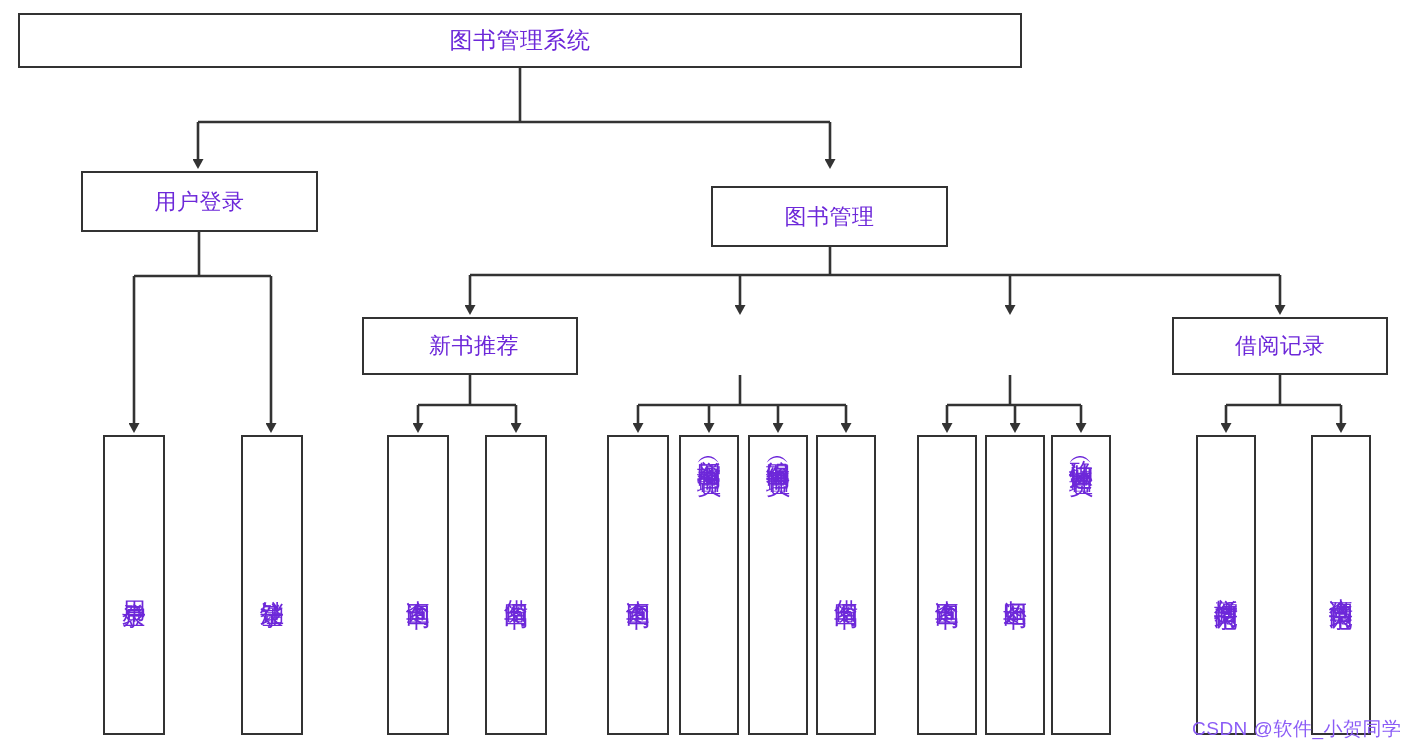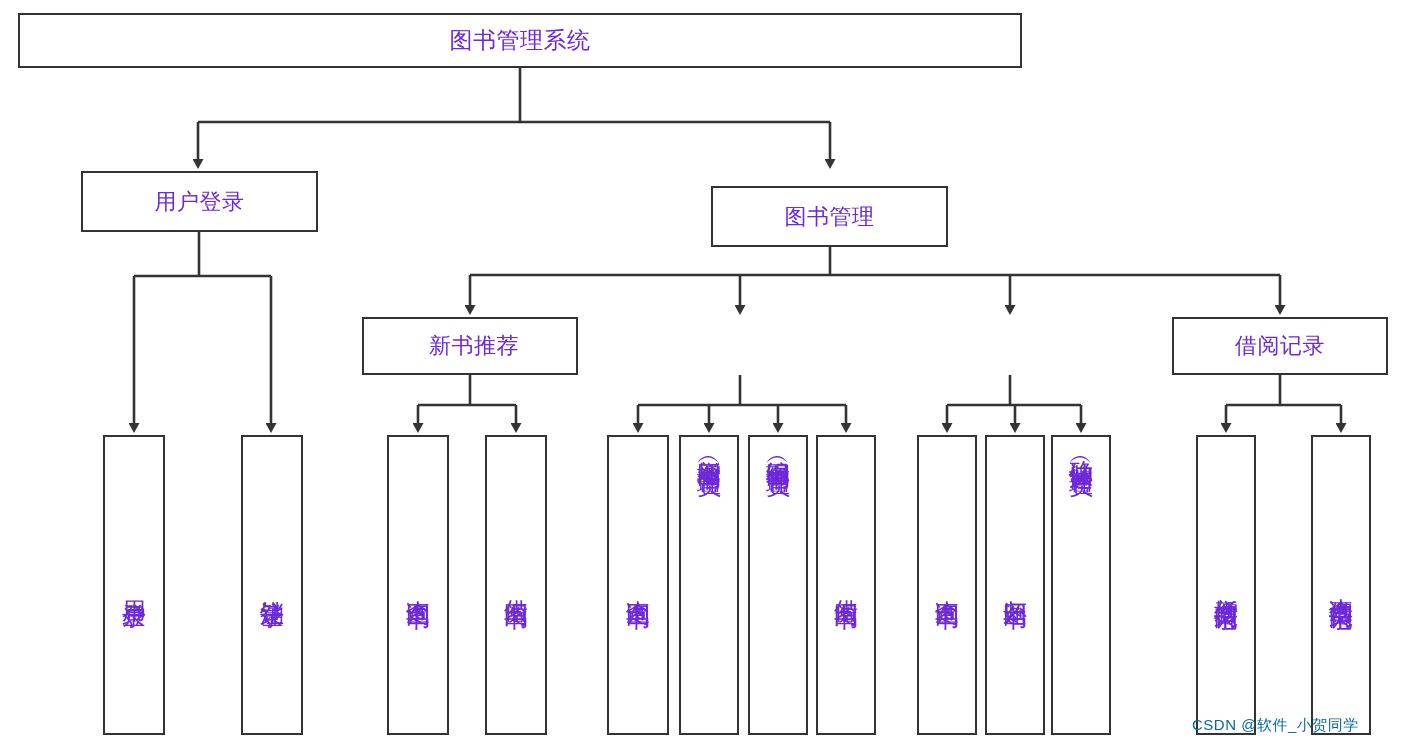--- a/index.html
+++ b/index.html
@@ -60,22 +60,22 @@
     font-size: 24px;
     letter-spacing: 2px;
     line-height: 1;
   }
   .node.vert.mid {
     align-items: center;
     padding-top: 0;
   }
   .watermark {
     position: absolute;
-    font-size: 15px;
-    color: #0369a1;
+    font-size: 19px;
+    color: #8b5cf6;
     white-space: nowrap;
     letter-spacing: 0.5px;
   }
 </style>
 </head>
 <body>
 
 <div id="canvas">
 
   <svg class="wires" viewBox="0 0 1405 747" xmlns="http://www.w3.org/2000/svg">

